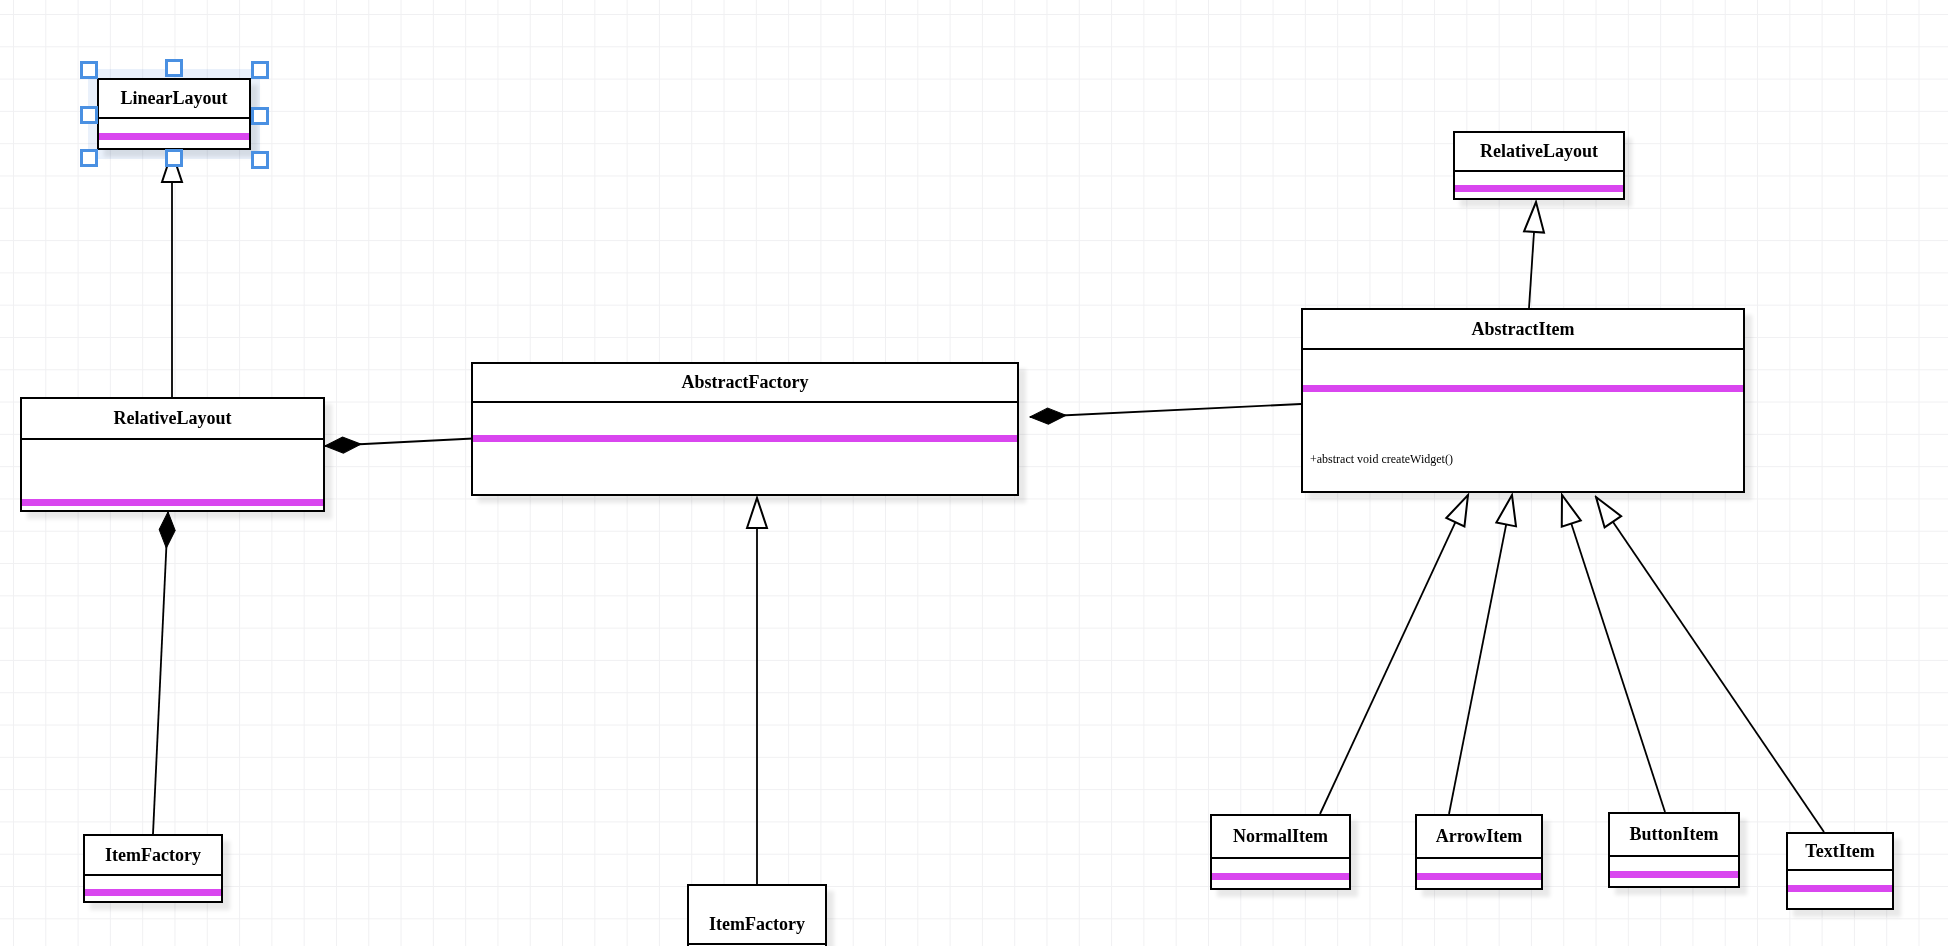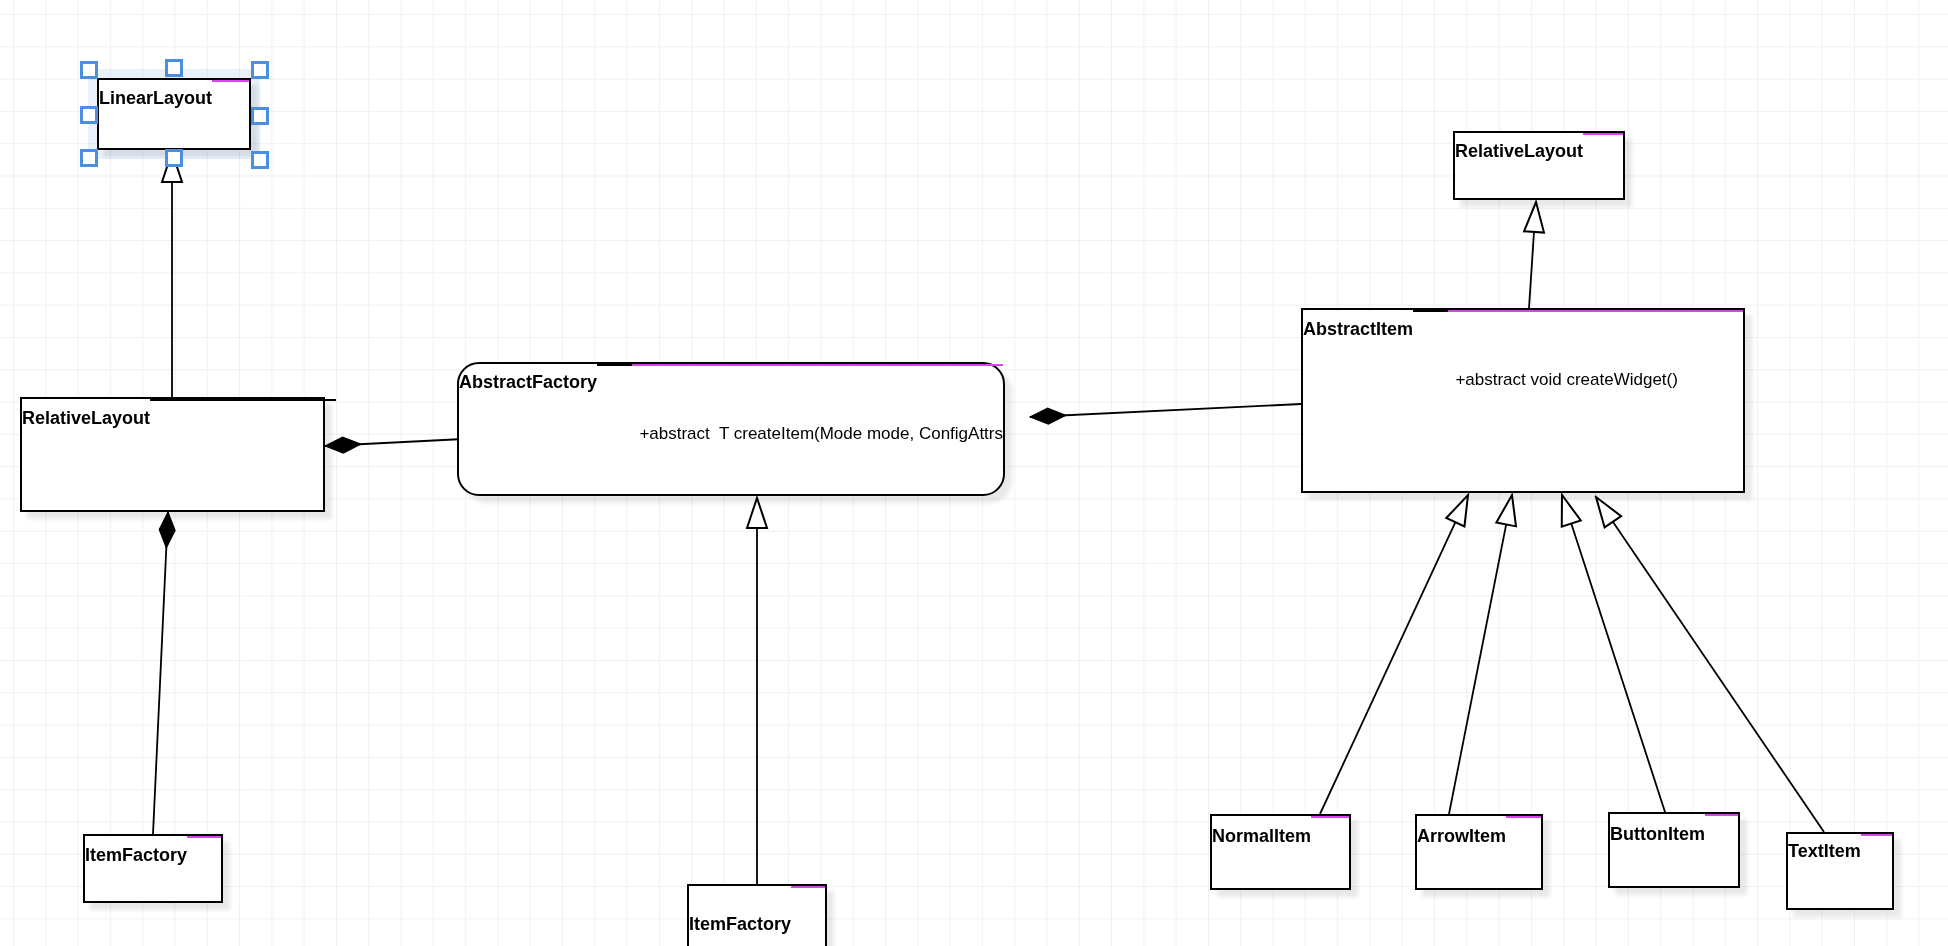--- a/index.html
+++ b/index.html
@@ -7,30 +7,30 @@
     position:relative;width:1948px;height:946px;overflow:hidden;background:#ffffff;
     background-image:
       linear-gradient(to right,#f0f0f2 1px,transparent 1px),
       linear-gradient(to bottom,#f0f0f2 1px,transparent 1px);
     background-size:32.3px 32.3px;
     background-position:13px 14px;
   }
   svg.edges{position:absolute;left:0;top:0;width:1948px;height:946px;}
   .uml{
     position:absolute;background:#ffffff;border:2px solid #000;box-sizing:border-box;
-    box-shadow:7px 7px 4px rgba(0,0,0,0.09);display:flex;flex-direction:row;color:#000;
+    box-shadow:7px 7px 4px rgba(0,0,0,0.09);display:flex;flex-direction:column;color:#000;font-family:Liberation Serif, serif;
   }
   .uml .t{
     flex:0 0 auto;display:flex;align-items:center;justify-content:center;
     font-weight:bold;font-size:18px;white-space:pre;box-sizing:border-box;
   }
   .uml .a{flex:0 0 auto;border-top:2px solid #000;box-sizing:border-box;
     font-size:17px;white-space:pre;padding:5px 0 0 7px;line-height:25px;overflow:hidden;}
-  .uml .m{flex:1 1 auto;border-top:2px solid #d946ef;box-sizing:border-box;
-    font-size:17px;white-space:pre;padding:5px 0 0 7px;line-height:25px;overflow:hidden;}
+  .uml .m{flex:1 1 auto;border-top:7px solid #d946ef;box-sizing:border-box;
+    font-size:12px;white-space:pre;padding:5px 0 0 7px;line-height:25px;overflow:hidden;}
   .sel-tint{position:absolute;background:rgba(92,148,226,0.13);pointer-events:none;}
   .handle{position:absolute;width:18px;height:18px;background:#fff;border:3px solid #4a90e2;box-sizing:border-box;}
 </style>
 </head>
 <body>
 
 <div id="canvas">
 
   <div class="sel-tint" style="left:88px;top:69px;width:172px;height:90px;"></div>
 
@@ -71,21 +71,21 @@
 
   <div class="uml" style="left:20px;top:397px;width:305px;height:115px;">
     <div class="t" style="height:39px;">RelativeLayout</div>
     <div class="a" style="height:61px;">
       <div>+ConfigAttrs configAttrs</div>
       
     </div>
     <div class="m" style="padding:0;"></div>
   </div>
 
-  <div class="uml" style="left:457px;top:362px;width:548px;height:134px;border-radius:22px;">
+  <div class="uml" style="left:471px;top:362px;width:548px;height:134px;">
     <div class="t" style="height:37px;">AbstractFactory</div>
     <div class="a" style="height:34px;padding-top:4px;">
       
     </div>
     <div class="m">
       <div>+abstract  T createItem(Mode mode, ConfigAttrs attrs)</div>
     </div>
   </div>
 
   <div class="uml" style="left:1301px;top:308px;width:444px;height:185px;">

